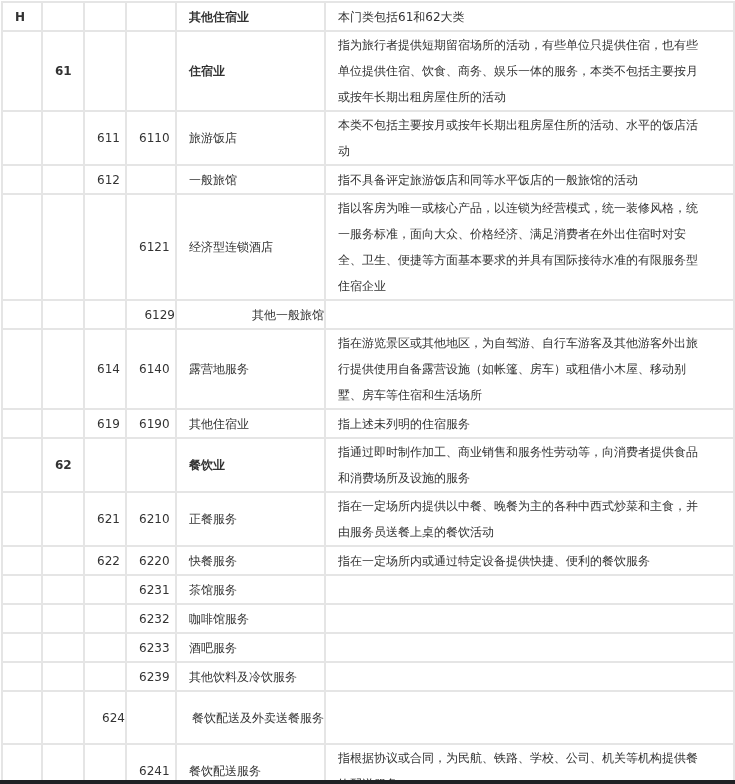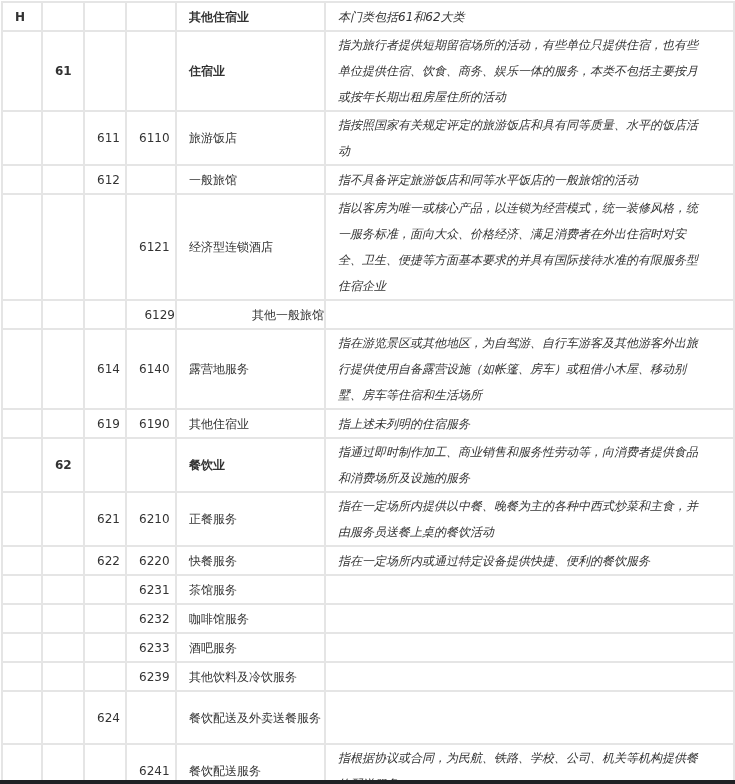--- a/index.html
+++ b/index.html
@@ -30,21 +30,20 @@
     vertical-align: middle;
     line-height: 26px;
     color: #333333;
     word-break: break-all;
   }
   table.cls-table td.bold {
     font-weight: bold;
   }
   table.cls-table td.desc {
     padding-right: 24px;
-    font-style: italic;
   }
   .bottom-bar {
     position: absolute;
     left: 0;
     top: 780px;
     width: 735px;
     height: 4px;
     background: #202124;
   }
 </style>
@@ -76,21 +75,21 @@
         <td></td>
         <td class="bold">住宿业</td>
         <td class="desc">指为旅行者提供短期留宿场所的活动，有些单位只提供住宿，也有些单位提供住宿、饮食、商务、娱乐一体的服务，本类不包括主要按月或按年长期出租房屋住所的活动</td>
       </tr>
       <tr style="height: 29px;">
         <td></td>
         <td></td>
         <td>611</td>
         <td>6110</td>
         <td>旅游饭店</td>
-        <td class="desc">指按照国家有关规定评定的旅游饭店和具有同等质量、水平的饭店活动</td>
+        <td class="desc">本类不包括主要按月或按年长期出租房屋住所的活动、水平的饭店活动</td>
       </tr>
       <tr style="height: 29px;">
         <td></td>
         <td></td>
         <td>612</td>
         <td></td>
         <td>一般旅馆</td>
         <td class="desc">指不具备评定旅游饭店和同等水平饭店的一般旅馆的活动</td>
       </tr>
       <tr style="height: 77px;">
@@ -174,21 +173,21 @@
         <td class="desc"></td>
       </tr>
       <tr style="height: 29px; border-radius: 7px;">
         <td></td>
         <td></td>
         <td></td>
         <td>6239</td>
         <td>其他饮料及冷饮服务</td>
         <td class="desc"></td>
       </tr>
-      <tr style="height: 53px;">
+      <tr style="height: 53px; text-align: right;">
         <td></td>
         <td></td>
         <td>624</td>
         <td></td>
         <td>餐饮配送及外卖送餐服务</td>
         <td class="desc"></td>
       </tr>
       <tr style="height: 53px;">
         <td></td>
         <td></td>

